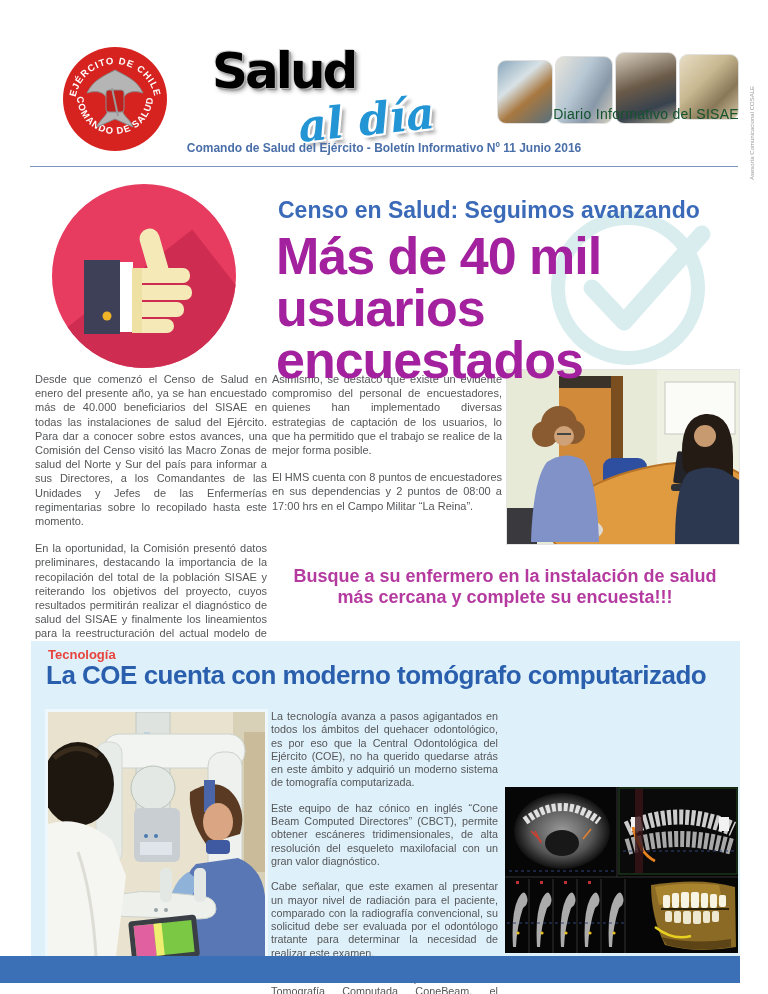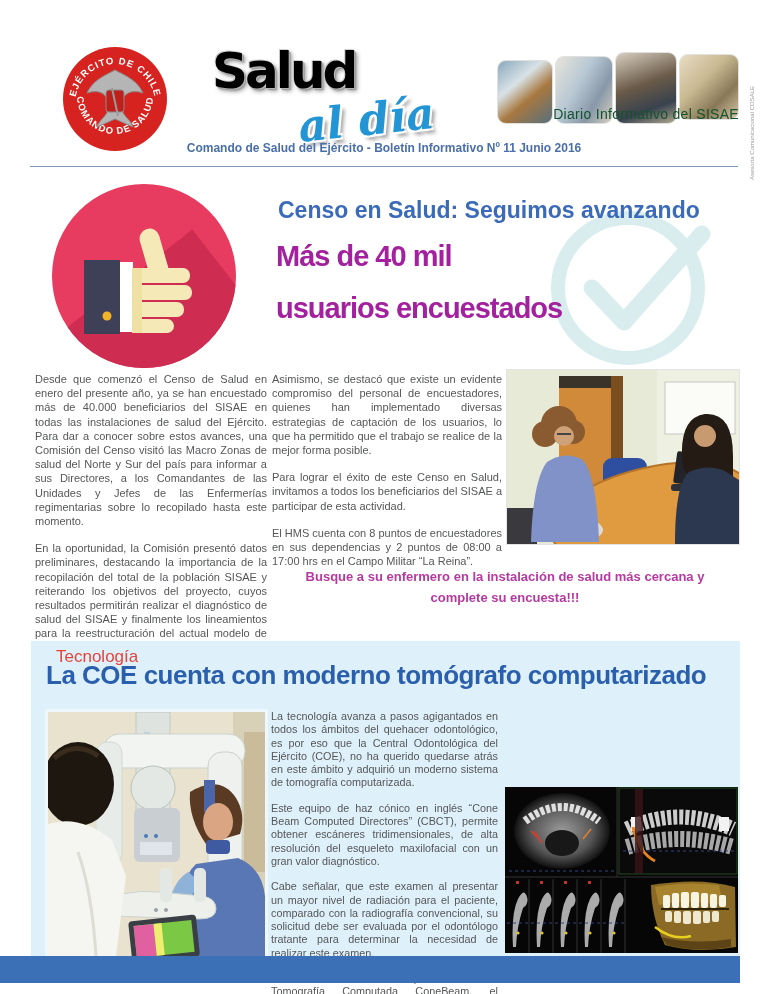--- a/index.html
+++ b/index.html
@@ -29,33 +29,33 @@
   .rule{position:absolute;left:30px;top:166px;width:708px;height:1px;background:#8097bd;}
   
   .badge{position:absolute;left:52px;top:184px;width:184px;height:184px;border-radius:50%;
         background:#e73b5f;overflow:hidden;}
   .badge-shadow{position:absolute;left:-70px;top:118px;width:280px;height:130px;
         background:#cf2c52;transform:rotate(-38deg);}
   .badge svg{position:absolute;left:0;top:0;}
   .watermark{position:absolute;left:540px;top:196px;z-index:0;}
   .kicker1{position:absolute;left:278px;top:197px;width:470px;font-size:23px;font-weight:bold;
         color:#3a6ab8;z-index:1;}
-  .title1{position:absolute;left:276px;top:230px;width:470px;font-size:29px;line-height:52px;
+  .title1{position:absolute;left:276px;top:230px;width:470px;font-size:52px;line-height:52px;
         font-weight:bold;color:#a3219e;letter-spacing:-1px;z-index:1;}
   .body{position:absolute;font-size:11px;line-height:14.2px;text-align:justify;color:#555658;}
   .body p{margin:0 0 13px 0;}
   .a1c1{left:35px;top:372px;width:232px;}
   .a1c2{left:272px;top:372px;width:230px;}
   .photo1{position:absolute;left:506px;top:369px;width:232px;height:174px;border:1px solid #e4e4e4;
         background:#e7ead6;overflow:hidden;}
   .callout{position:absolute;left:278px;top:566px;width:454px;text-align:center;
-        font-size:13px;line-height:21px;font-weight:bold;color:#b53aa0;}
+        font-size:18px;line-height:21px;font-weight:bold;color:#b53aa0;}
   
   .section2{position:absolute;left:31px;top:641px;width:709px;height:322px;background:#def0f9;}
-  .kicker2{position:absolute;left:56px;top:647px;font-size:17px;font-weight:normal;color:#e8443c;}
+  .kicker2{position:absolute;left:48px;top:647px;font-size:13px;font-weight:bold;color:#e8443c;}
   .title2{position:absolute;left:46px;top:660px;width:690px;font-size:26px;font-weight:bold;
         color:#2a5fae;letter-spacing:-.5px;}
   .photo2{position:absolute;left:45px;top:709px;width:217px;height:244px;background:#e9e2cf;
         border:3px solid #eef7fc;overflow:hidden;}
   .a2c1{left:271px;top:710px;width:227px;font-size:10.8px;line-height:13.3px;}
   .a2c1 p{margin:0 0 12px 0;}
   .a2c2{left:505px;top:706px;width:233px;font-size:10.8px;line-height:13.3px;}
   .xray{position:absolute;left:505px;top:787px;width:233px;height:166px;background:#060606;}
   .footer-bar{position:absolute;left:0;top:956px;width:740px;height:27px;background:#3b6fb6;}
 </style>
@@ -129,21 +129,20 @@
     <div>Más de 40 mil</div>
     <div>usuarios encuestados</div>
   </div>
 
   <div class="body a1c1">
     <p>Desde que comenzó el Censo de Salud en enero del presente año, ya se han encuestado más de 40.000 beneficiarios del SISAE en todas las instalaciones de salud del Ejército. Para dar a conocer sobre estos avances, una Comisión del Censo visitó las Macro Zonas de salud del Norte y Sur del país para informar a sus Directores,  a los Comandantes de las Unidades y Jefes de las Enfermerías regimentarias sobre lo recopilado hasta este momento.</p>
     <p>En la oportunidad, la Comisión presentó datos preliminares, destacando la importancia de la recopilación del total de la población SISAE y reiterando los objetivos del proyecto, cuyos resultados permitirán realizar el diagnóstico de salud del SISAE y finalmente los lineamientos para la reestructuración del actual modelo de salud y lograr satisfacer las necesidades en salud de los nuestros usuarios.</p>
   </div>
   <div class="body a1c2">
     <p>Asimismo, se destacó que existe un evidente compromiso del personal de encuestadores, quienes han implementado diversas estrategias de captación de los usuarios, lo que ha permitido que el trabajo se realice de la mejor forma posible.</p>
-    <p>Para lograr el éxito de este Censo en Salud, invitamos a todos los beneficiarios del SISAE a participar de esta actividad.</p>
     <p>El HMS cuenta con 8 puntos de encuestadores en sus dependencias y 2 puntos de 08:00 a 17:00 hrs en el Campo Militar “La Reina”.</p>
   </div>
 
   <div class="photo1">
     <svg width="232" height="174" viewBox="0 0 232 174">
       <rect width="232" height="174" fill="#e7ead6"></rect>
       <rect x="150" width="82" height="174" fill="#eef0e2"></rect>
       <rect x="158" y="12" width="70" height="52" fill="#fbfbf8" stroke="#c8c8c0"></rect>
       <rect x="52" y="6" width="62" height="128" fill="#d18a3a"></rect>
       <rect x="104" y="6" width="12" height="128" fill="#7a4e1e"></rect>

